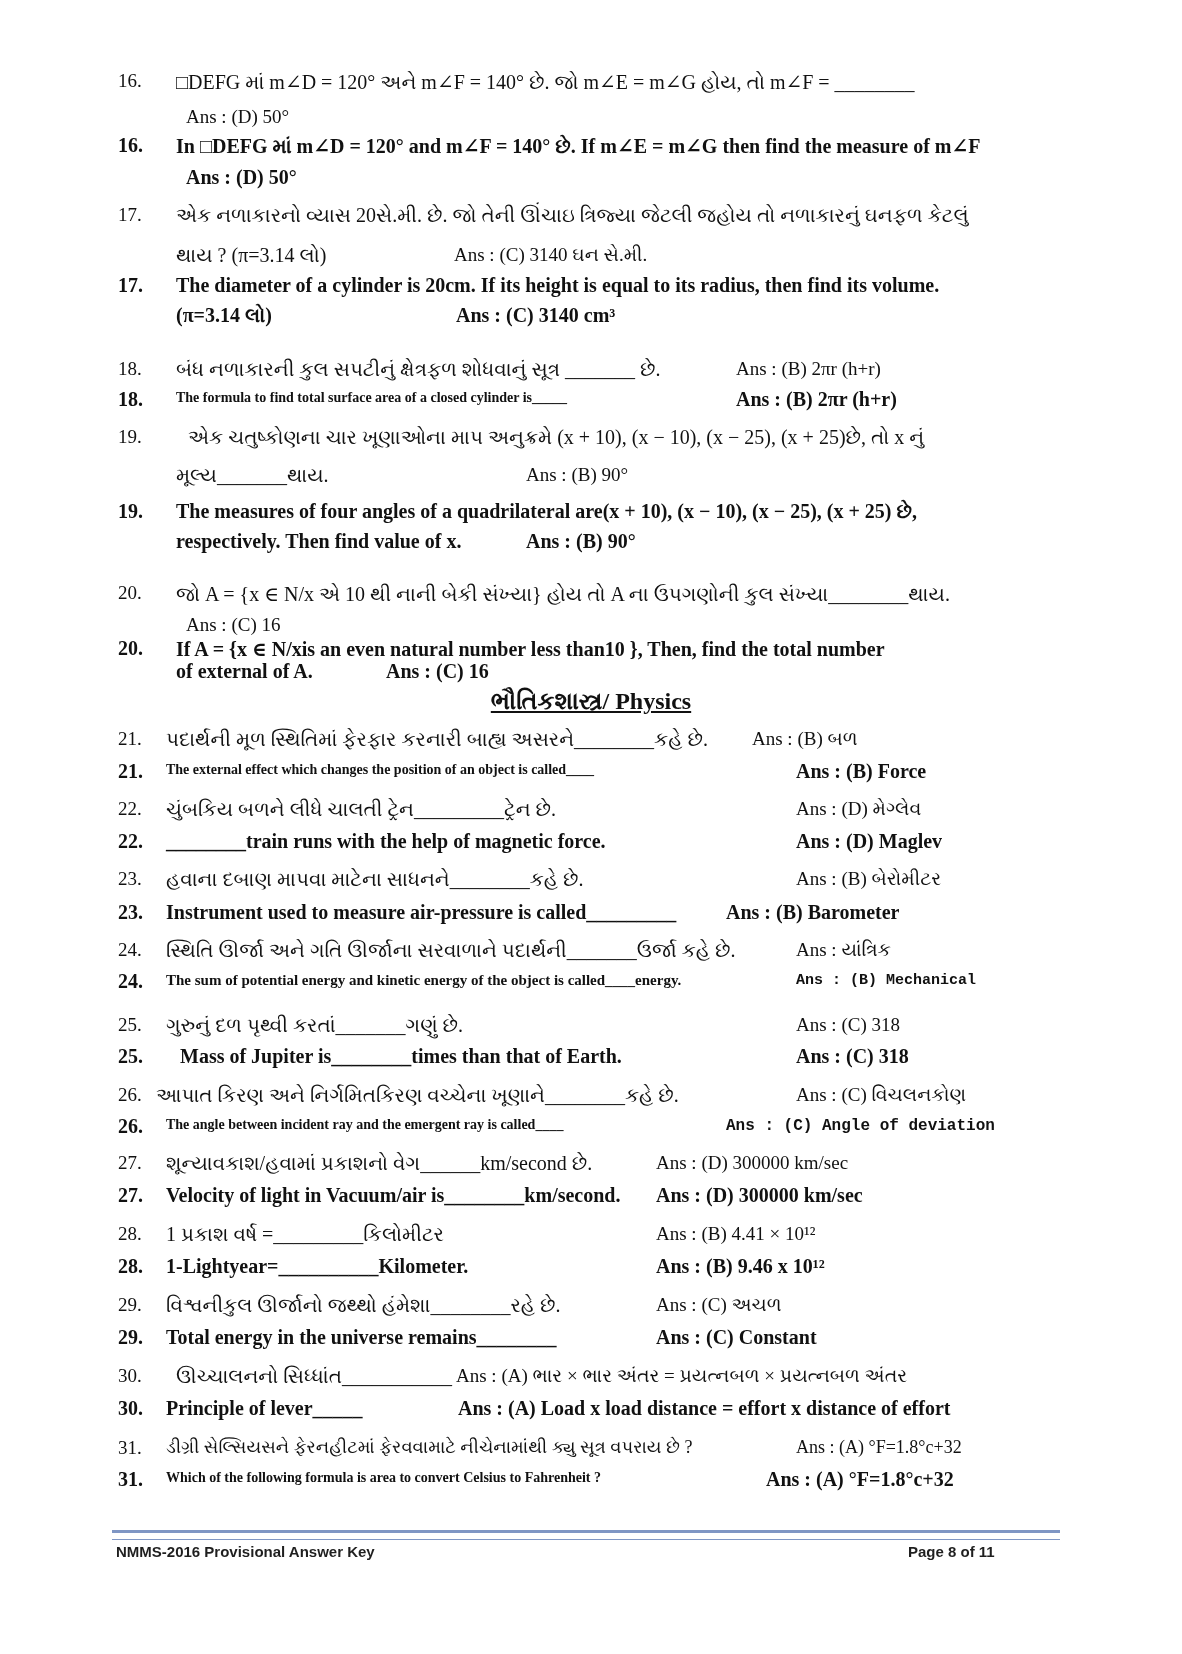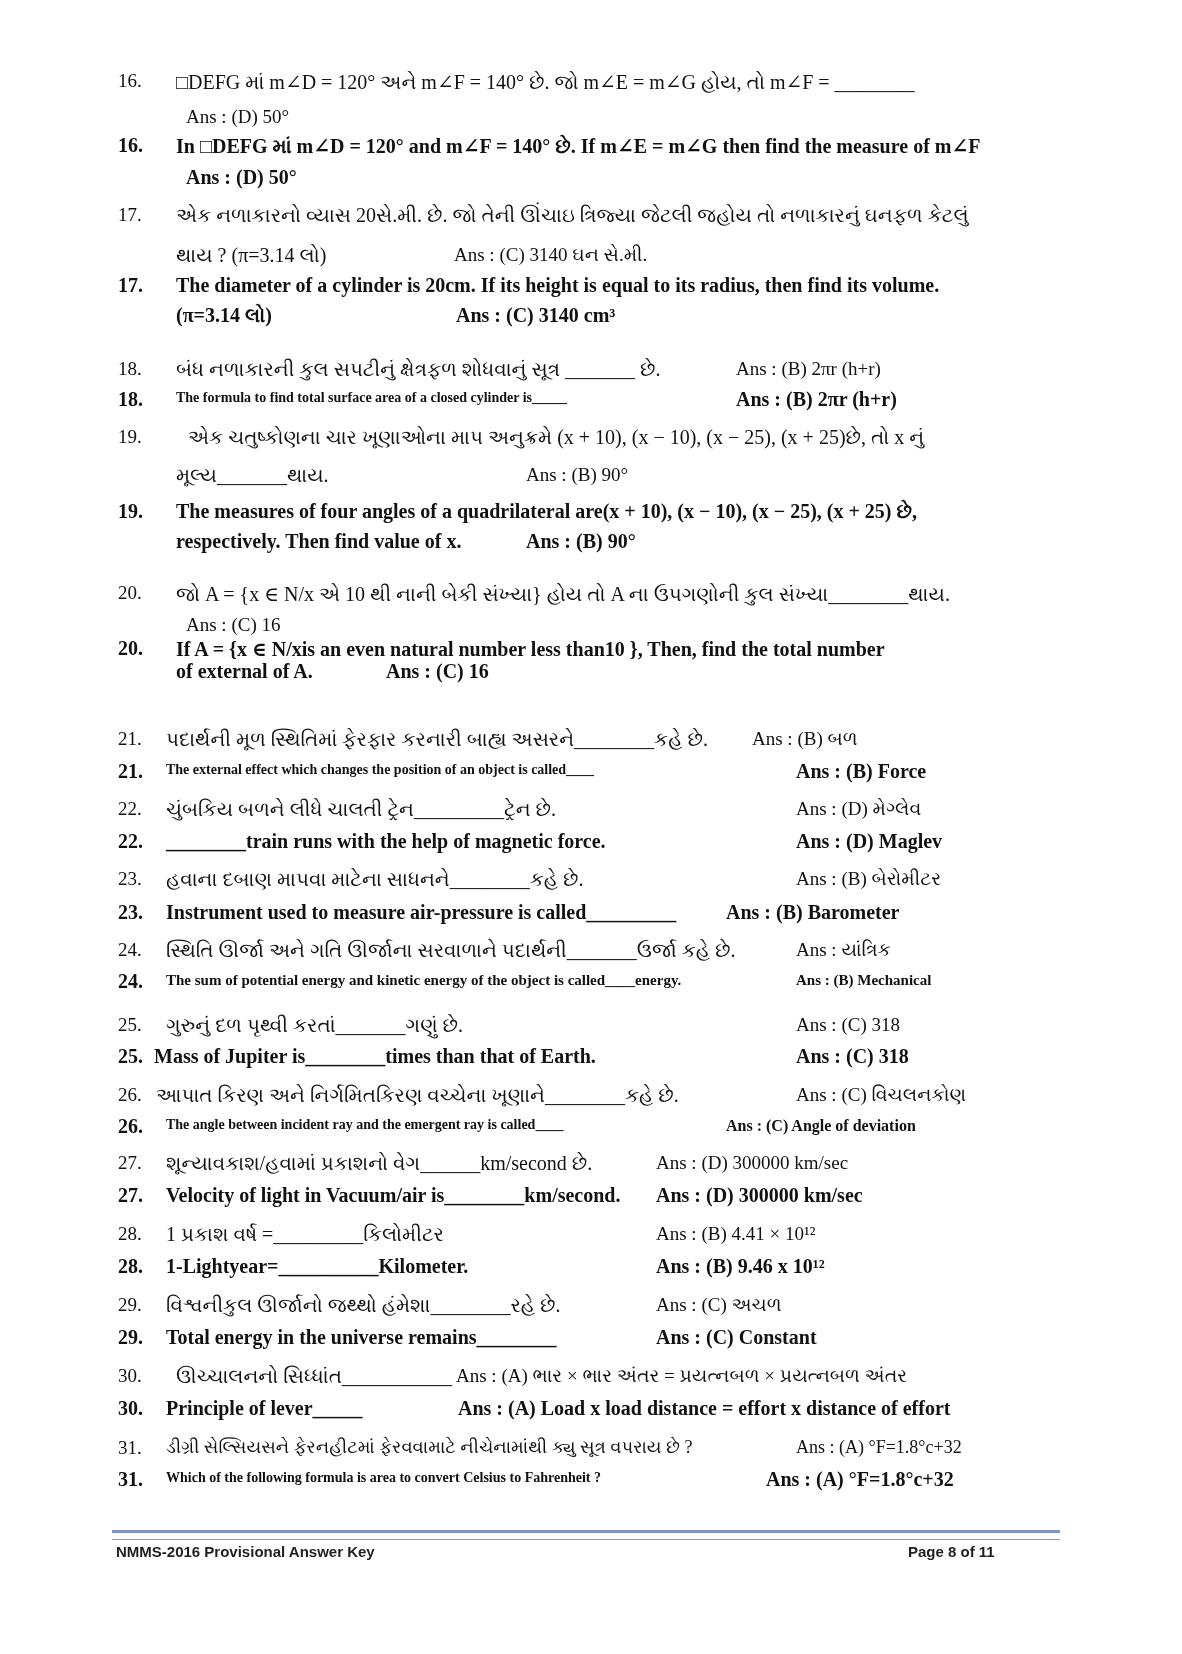--- a/index.html
+++ b/index.html
@@ -7,21 +7,21 @@
          font-family: "Liberation Serif", "DejaVu Serif", serif; color: #111; }
   .page { position: absolute; left: 0; top: 0; width: 1182px; height: 1654px; }
   .row { position: absolute; left: 0; width: 1182px; white-space: nowrap; }
   .num { position: absolute; left: 118px; font-size: 19px; }
   .num.b { font-weight: bold; font-size: 20px; }
   .txt { position: absolute; font-size: 20px; }
   .txt.b { font-weight: bold; }
   .txt.sm { font-size: 14px; }
   .ans { position: absolute; font-size: 19px; }
   .ans.b { font-weight: bold; font-size: 20px; }
-  .ans.sm { font-size: 16px; }
+  .ans.sm { font-size: 16px; font-family: Liberation Mono, monospace; }
   .section-title { position: absolute; top: 718px; left: 0; width: 1182px; text-align: center;
                    font-size: 24px; font-weight: bold; text-decoration: underline; }
   .footer-lines { position: absolute; left: 112px; top: 1574px; width: 948px; height: 6px;
                   border-top: 3px solid #7f96c4; border-bottom: 1px solid #7f96c4; }
   .footer-left { position: absolute; left: 116px; top: 1588px; font-family: "Liberation Sans", sans-serif;
                  font-size: 15px; font-weight: bold; color: #1f1f1f; }
   .footer-right { position: absolute; left: 908px; top: 1588px; font-family: "Liberation Sans", sans-serif;
                   font-size: 15px; font-weight: bold; color: #1f1f1f; }
 </style>
 </head>
@@ -98,20 +98,21 @@
   </div>
   <div class="row" style="top:637px">
     <span class="num b">20.</span>
     <span class="txt b" style="left:176px">If A = {x ∈ N/xis an even natural number less than10 }, Then, find the total number</span>
   </div>
   <div class="row" style="top:660px">
     <span class="txt b" style="left:176px">of external of A.</span>
     <span class="ans b" style="left:386px">Ans : (C) 16</span>
   </div>
 
+  <div class="section-title" style="top:688px">ભૌતિકશાસ્ત્ર/ Physics</div>
 
   <div class="row" style="top:728px">
     <span class="num">21.</span>
     <span class="txt" style="left:166px">પદાર્થની મૂળ સ્થિતિમાં ફેરફાર કરનારી બાહ્ય અસરને________કહે છે.</span>
     <span class="ans" style="left:752px">Ans : (B) બળ</span>
   </div>
   <div class="row" style="top:760px">
     <span class="num b">21.</span>
     <span class="txt b sm" style="left:166px;top:2px">The external effect which changes the position of an object is called____</span>
     <span class="ans b" style="left:796px">Ans : (B) Force</span>
@@ -150,21 +151,21 @@
     <span class="ans b sm" style="left:796px;top:2px;font-size:15px">Ans : (B) Mechanical</span>
   </div>
 
   <div class="row" style="top:1014px">
     <span class="num">25.</span>
     <span class="txt" style="left:166px">ગુરુનું દળ પૃથ્વી કરતાં_______ગણું છે.</span>
     <span class="ans" style="left:796px">Ans : (C) 318</span>
   </div>
   <div class="row" style="top:1045px">
     <span class="num b">25.</span>
-    <span class="txt b" style="left:154px">Mass of Jupiter is________times than that of Earth.</span>
+    <span class="txt b" style="left:180px">Mass of Jupiter is________times than that of Earth.</span>
     <span class="ans b" style="left:796px">Ans : (C) 318</span>
   </div>
 
   <div class="row" style="top:1084px">
     <span class="num">26.</span>
     <span class="txt" style="left:156px">આપાત કિરણ અને નિર્ગમિતકિરણ વચ્ચેના ખૂણાને________કહે છે.</span>
     <span class="ans" style="left:796px">Ans : (C) વિચલનકોણ</span>
   </div>
   <div class="row" style="top:1115px">
     <span class="num b">26.</span>

